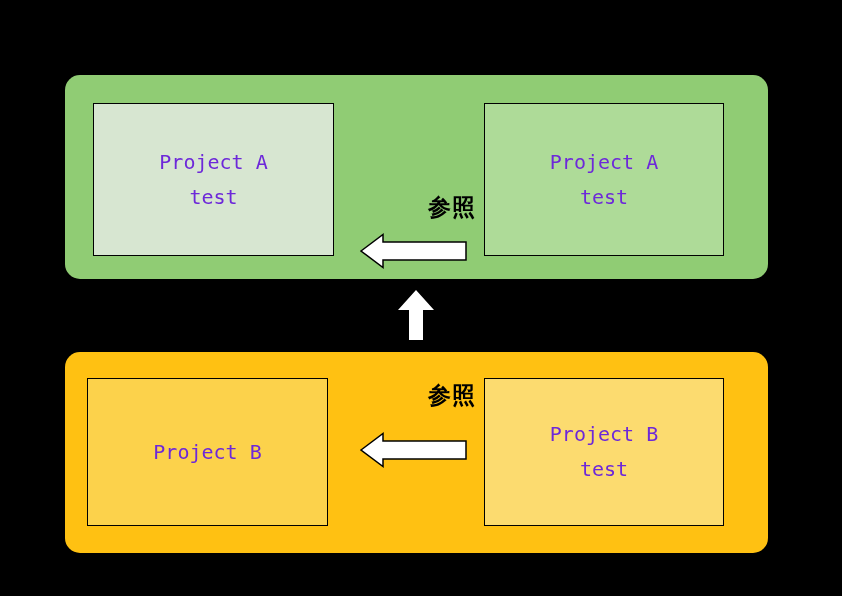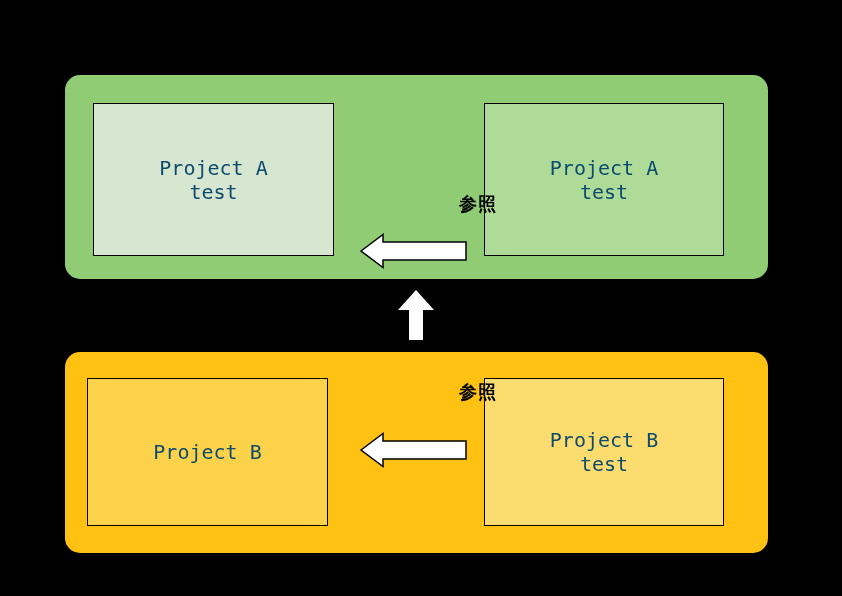--- a/index.html
+++ b/index.html
@@ -27,37 +27,36 @@
     position: absolute;
     border: 1px solid #000000;
     display: flex;
     align-items: center;
     justify-content: center;
     box-sizing: border-box;
   }
   .inner-box .box-text {
     font-family: "DejaVu Sans Mono", "Liberation Mono", monospace;
     font-size: 20px;
-    line-height: 24px;
-    color: #0c4a6e;
+    line-height: 35px;
+    color: #6d28d9;
     text-align: center;
     white-space: pre-line;
   }
   
   .box-a-left  { left: 28px;  top: 28px; width: 241px; height: 153px; }
   .box-a-right { left: 419px; top: 28px; width: 240px; height: 153px; }
   .box-b-left  { left: 22px;  top: 26px; width: 241px; height: 148px; }
   .box-b-right { left: 419px; top: 26px; width: 240px; height: 148px; }
   .ref-label {
     position: absolute;
     left: 363px;
     width: 100px;
-    text-align: center;
     font-family: "DejaVu Sans", "Liberation Sans", sans-serif;
-    font-size: 18px;
+    font-size: 23px;
     font-weight: bold;
     color: #000000;
     letter-spacing: 1px;
   }
   .ref-label.top-label    { top: 117px; }
   .ref-label.bottom-label { top: 28px; }
   .left-arrow {
     position: absolute;
     left: 295px;
     width: 107px;

